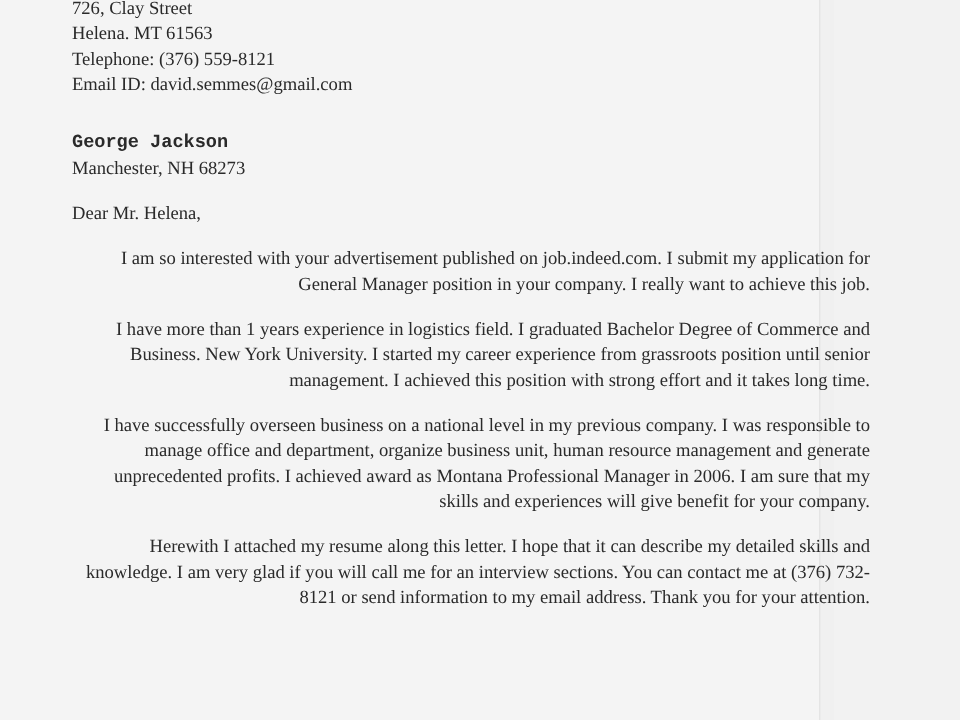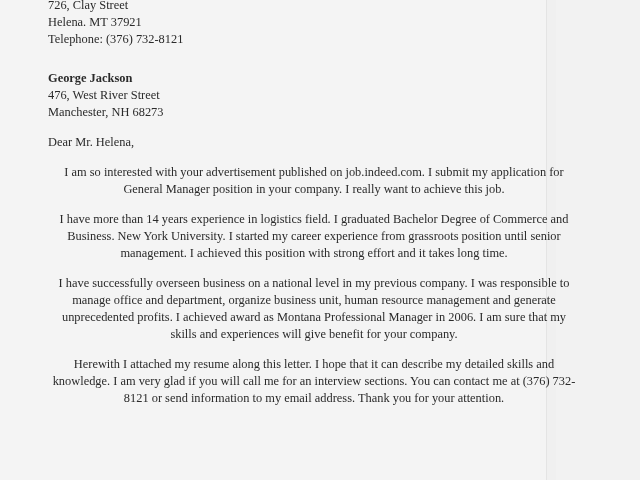--- a/index.html
+++ b/index.html
@@ -53,59 +53,59 @@
   .block {
     margin: 0;
   }
   .line {
     margin: 0;
     white-space: nowrap;
   }
   .gap-sm { height: 11px; }
   .gap-md { height: 13px; }
 
-  .bold { font-weight: bold; }
+  .bold { font-weight: bold; font-family: Liberation Mono, monospace; }
 
   p.para {
     margin: 0 0 13px 0;
-    text-align: center;
+    text-align: right;
   }
 </style>
 </head>
 <body>
 
 <div class="page">
 
   <div class="page-edge-gutter"></div>
   <div class="page-edge-right"></div>
 
   <div class="letter">
 
     <div class="block">
       <div class="line">726, Clay Street</div>
-      <div class="line">Helena. MT 37921</div>
-      <div class="line">Telephone: (376) 732-8121</div>
+      <div class="line">Helena. MT 61563</div>
+      <div class="line">Telephone: (376) 559-8121</div>
+      <div class="line">Email ID: david.semmes@gmail.com</div>
     </div>
 
     <div class="gap-sm"></div>
 
 
     <div class="gap-sm"></div>
 
     <div class="block">
       <div class="line bold">George Jackson</div>
-      <div class="line">476, West River Street</div>
       <div class="line">Manchester, NH 68273</div>
     </div>
 
     <div class="gap-md"></div>
 
     <div class="line">Dear Mr. Helena,</div>
 
     <div class="gap-md"></div>
 
     <p class="para">I am so interested with your advertisement published on job.indeed.com. I submit my application for General Manager position in your company. I really want to achieve this job.</p>
-    <p class="para">I have more than 14 years experience in logistics field. I graduated Bachelor Degree of Commerce and Business. New York University. I started my career experience from grassroots position until senior management. I achieved this position with strong effort and it takes long time.</p>
+    <p class="para">I have more than 1 years experience in logistics field. I graduated Bachelor Degree of Commerce and Business. New York University. I started my career experience from grassroots position until senior management. I achieved this position with strong effort and it takes long time.</p>
     <p class="para">I have successfully overseen business on a national level in my previous company. I was responsible to manage office and department, organize business unit, human resource management and generate unprecedented profits. I achieved award as Montana Professional Manager in 2006. I am sure that my skills and experiences will give benefit for your company.</p>
     <p class="para">Herewith I attached my resume along this letter. I hope that it can describe my detailed skills and knowledge. I am very glad if you will call me for an interview sections. You can contact me at (376) 732-8121 or send information to my email address. Thank you for your attention.</p>
 
   </div>
 </div>
 
 </body></html>

